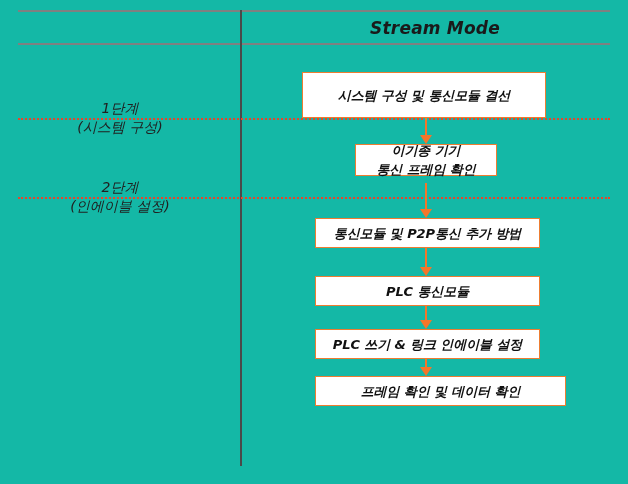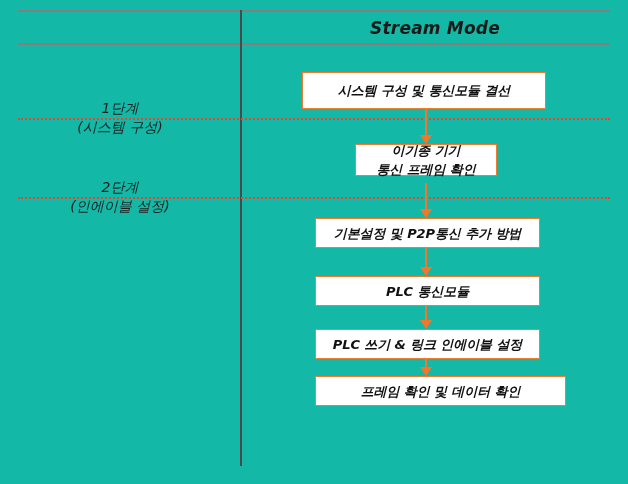--- a/index.html
+++ b/index.html
@@ -94,21 +94,21 @@
     text-align: center;
     font-size: 13px;
     font-weight: bold;
     color: #111111;
     line-height: 19px;
     white-space: pre-line;
     letter-spacing: -0.1px;
     z-index: 3;
   }
 
-  #box-1 { left: 302px; top: 72px;  width: 244px; height: 37px; }
+  #box-1 { left: 302px; top: 72px;  width: 244px; height: 46px; }
   #box-2 { left: 355px; top: 144px; width: 142px; height: 32px; }
   #box-3 { left: 315px; top: 218px; width: 225px; height: 30px; }
   #box-4 { left: 315px; top: 276px; width: 225px; height: 30px; }
   #box-5 { left: 315px; top: 329px; width: 225px; height: 30px; }
   #box-6 { left: 315px; top: 376px; width: 251px; height: 30px; }
 
   
   .connector {
     position: absolute;
     z-index: 2;
@@ -159,21 +159,21 @@
   <div class="dotted-sep" id="sep-2"></div>
 
   <div class="stage-label" id="stage-1">1단계
 (시스템 구성)</div>
   <div class="stage-label" id="stage-2">2단계
 (인에이블 설정)</div>
 
   <div class="flow-box" id="box-1">시스템 구성 및 통신모듈 결선</div>
   <div class="flow-box" id="box-2">이기종 기기
 통신 프레임 확인</div>
-  <div class="flow-box" id="box-3">기본설정 및 P2P통신 추가 방법</div>
+  <div class="flow-box" id="box-3">통신모듈 및 P2P통신 추가 방법</div>
   <div class="flow-box" id="box-4">PLC 통신모듈</div>
   <div class="flow-box" id="box-5">PLC 쓰기 &amp; 링크 인에이블 설정</div>
   <div class="flow-box" id="box-6">프레임 확인 및 데이터 확인</div>
 
   <div class="connector" id="arrow-1">
     <div class="shaft"></div>
     <div class="head"></div>
   </div>
   <div class="connector" id="arrow-2">
     <div class="shaft"></div>

